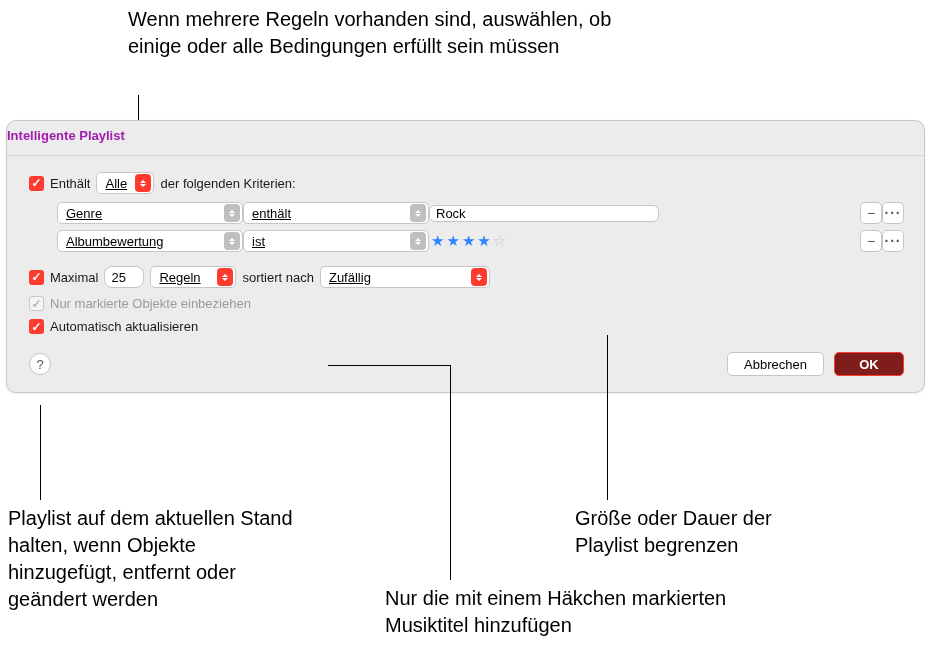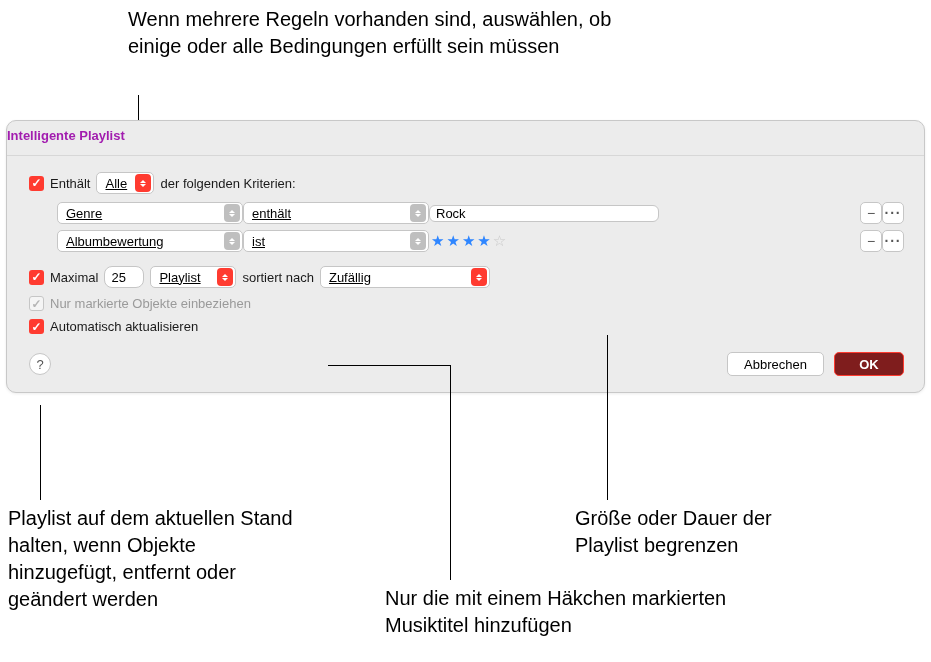--- a/index.html
+++ b/index.html
@@ -291,21 +291,21 @@
 
     </div>
 
     <div class="row limit-row">
       <span class="checkbox checked"></span>
       <span class="lbl">Maximal</span>
       <span class="num-input">
         <span>25</span>
       </span>
       <span class="popup" style="min-width:86px;">
-        <span class="txt">Playlist</span>
+        <span class="txt">Regeln</span>
         <span class="stepper"></span>
       </span>
       <span class="lbl">sortiert nach</span>
       <span class="popup" style="min-width:170px;justify-content:flex-end;">
         <span class="txt">Zufällig</span>
         <span class="stepper"></span>
       </span>
     </div>
 
     <div class="row" style="margin-top:8px;">

